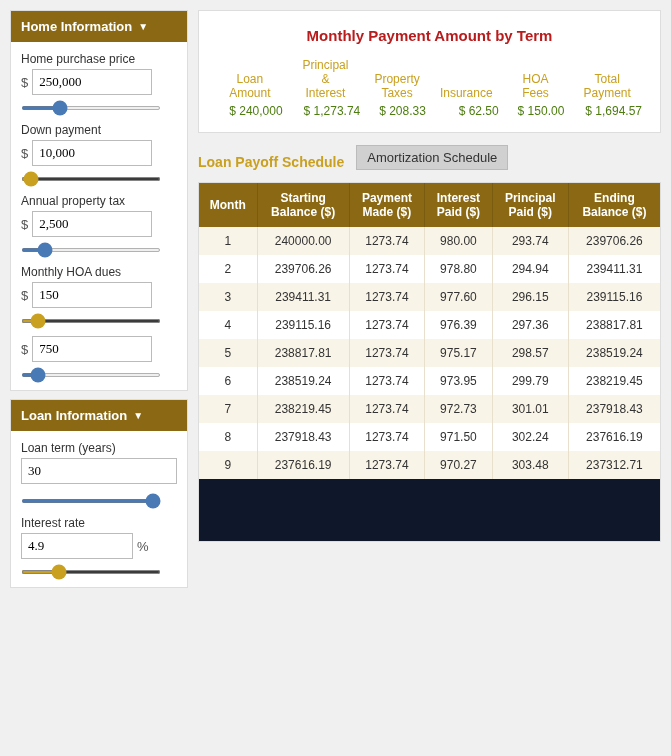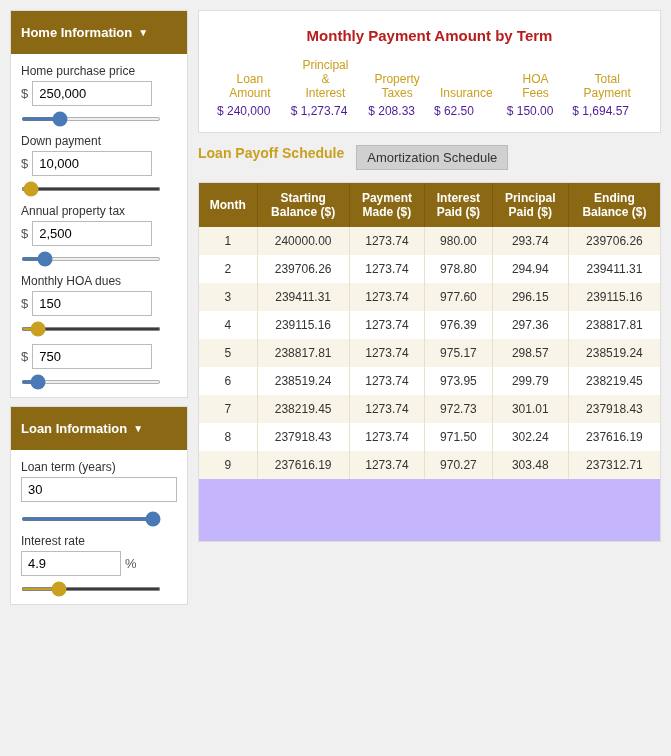--- a/index.html
+++ b/index.html
@@ -23,21 +23,21 @@
     }
 
     .section-box {
       background: #fff;
       border: 1px solid #ddd;
     }
 
     .section-header {
       background: #8B6914;
       color: #fff;
-      padding: 14px 10px;
+      padding: 8px 10px;
       font-size: 13px;
       font-weight: bold;
       cursor: pointer;
       display: flex;
       align-items: center;
       gap: 6px;
     }
 
     .section-header .arrow {
       font-size: 10px;
@@ -67,20 +67,21 @@
       color: #555;
       font-size: 13px;
     }
 
     .text-input {
       border: 1px solid #bbb;
       padding: 4px 6px;
       font-size: 13px;
       width: 120px;
       outline: none;
+      font-family: Liberation Serif, serif;
     }
 
     .percent-sign {
       color: #555;
       font-size: 13px;
     }
 
     .slider-container {
       margin-top: 3px;
     }
@@ -131,29 +132,29 @@
     .summary-table th {
       color: #C9A020;
       font-size: 12px;
       font-weight: normal;
       text-align: center;
       padding: 2px 4px;
       vertical-align: bottom;
     }
 
     .summary-table td {
-      color: #4c1d95;
+      color: #4d7c0f;
       font-size: 12px;
-      text-align: left;
+      text-align: right;
       padding: 2px 4px;
     }
 
     .schedule-tabs {
       display: flex;
-      align-items: flex-start;
+      align-items: flex-end;
       gap: 12px;
       padding: 4px 0;
     }
 
     .tab-label-active {
       color: #C9A020;
       font-size: 14px;
       font-weight: bold;
       cursor: pointer;
     }
@@ -161,21 +162,21 @@
     .tab-label-inactive {
       background: #d0d0d0;
       color: #333;
       font-size: 13px;
       padding: 4px 10px;
       cursor: pointer;
       border: 1px solid #bbb;
     }
 
     .amort-table-container {
-      background: #c4b5fd;
+      background: #0f172a;
       border: 1px solid #ddd;
       overflow-y: scroll;
       height: 360px;
       position: relative;
     }
 
     .amort-table {
       width: 100%;
       border-collapse: collapse;
     }
@@ -299,21 +300,21 @@
         <div class="field-label">Loan term (years)</div>
         <input type="text" class="text-input" style="width: 156px; margin-bottom: 4px;" value="30">
         <div class="slider-container">
           <input type="range" class="blue-thumb" min="1" max="30" value="30" style="">
         </div>
       </div>
 
       <div>
         <div class="field-label">Interest rate</div>
         <div class="input-row">
-          <input type="text" class="text-input" style="width: 100px;" value="4.9">
+          <input type="text" class="text-input" style="width: 112px;" value="4.9">
           <span class="percent-sign">%</span>
         </div>
         <div class="slider-container">
           <input type="range" class="gold-thumb" min="0" max="20" step="0.1" value="4.9" style="">
         </div>
       </div>
 
     </div>
   </div>
 

